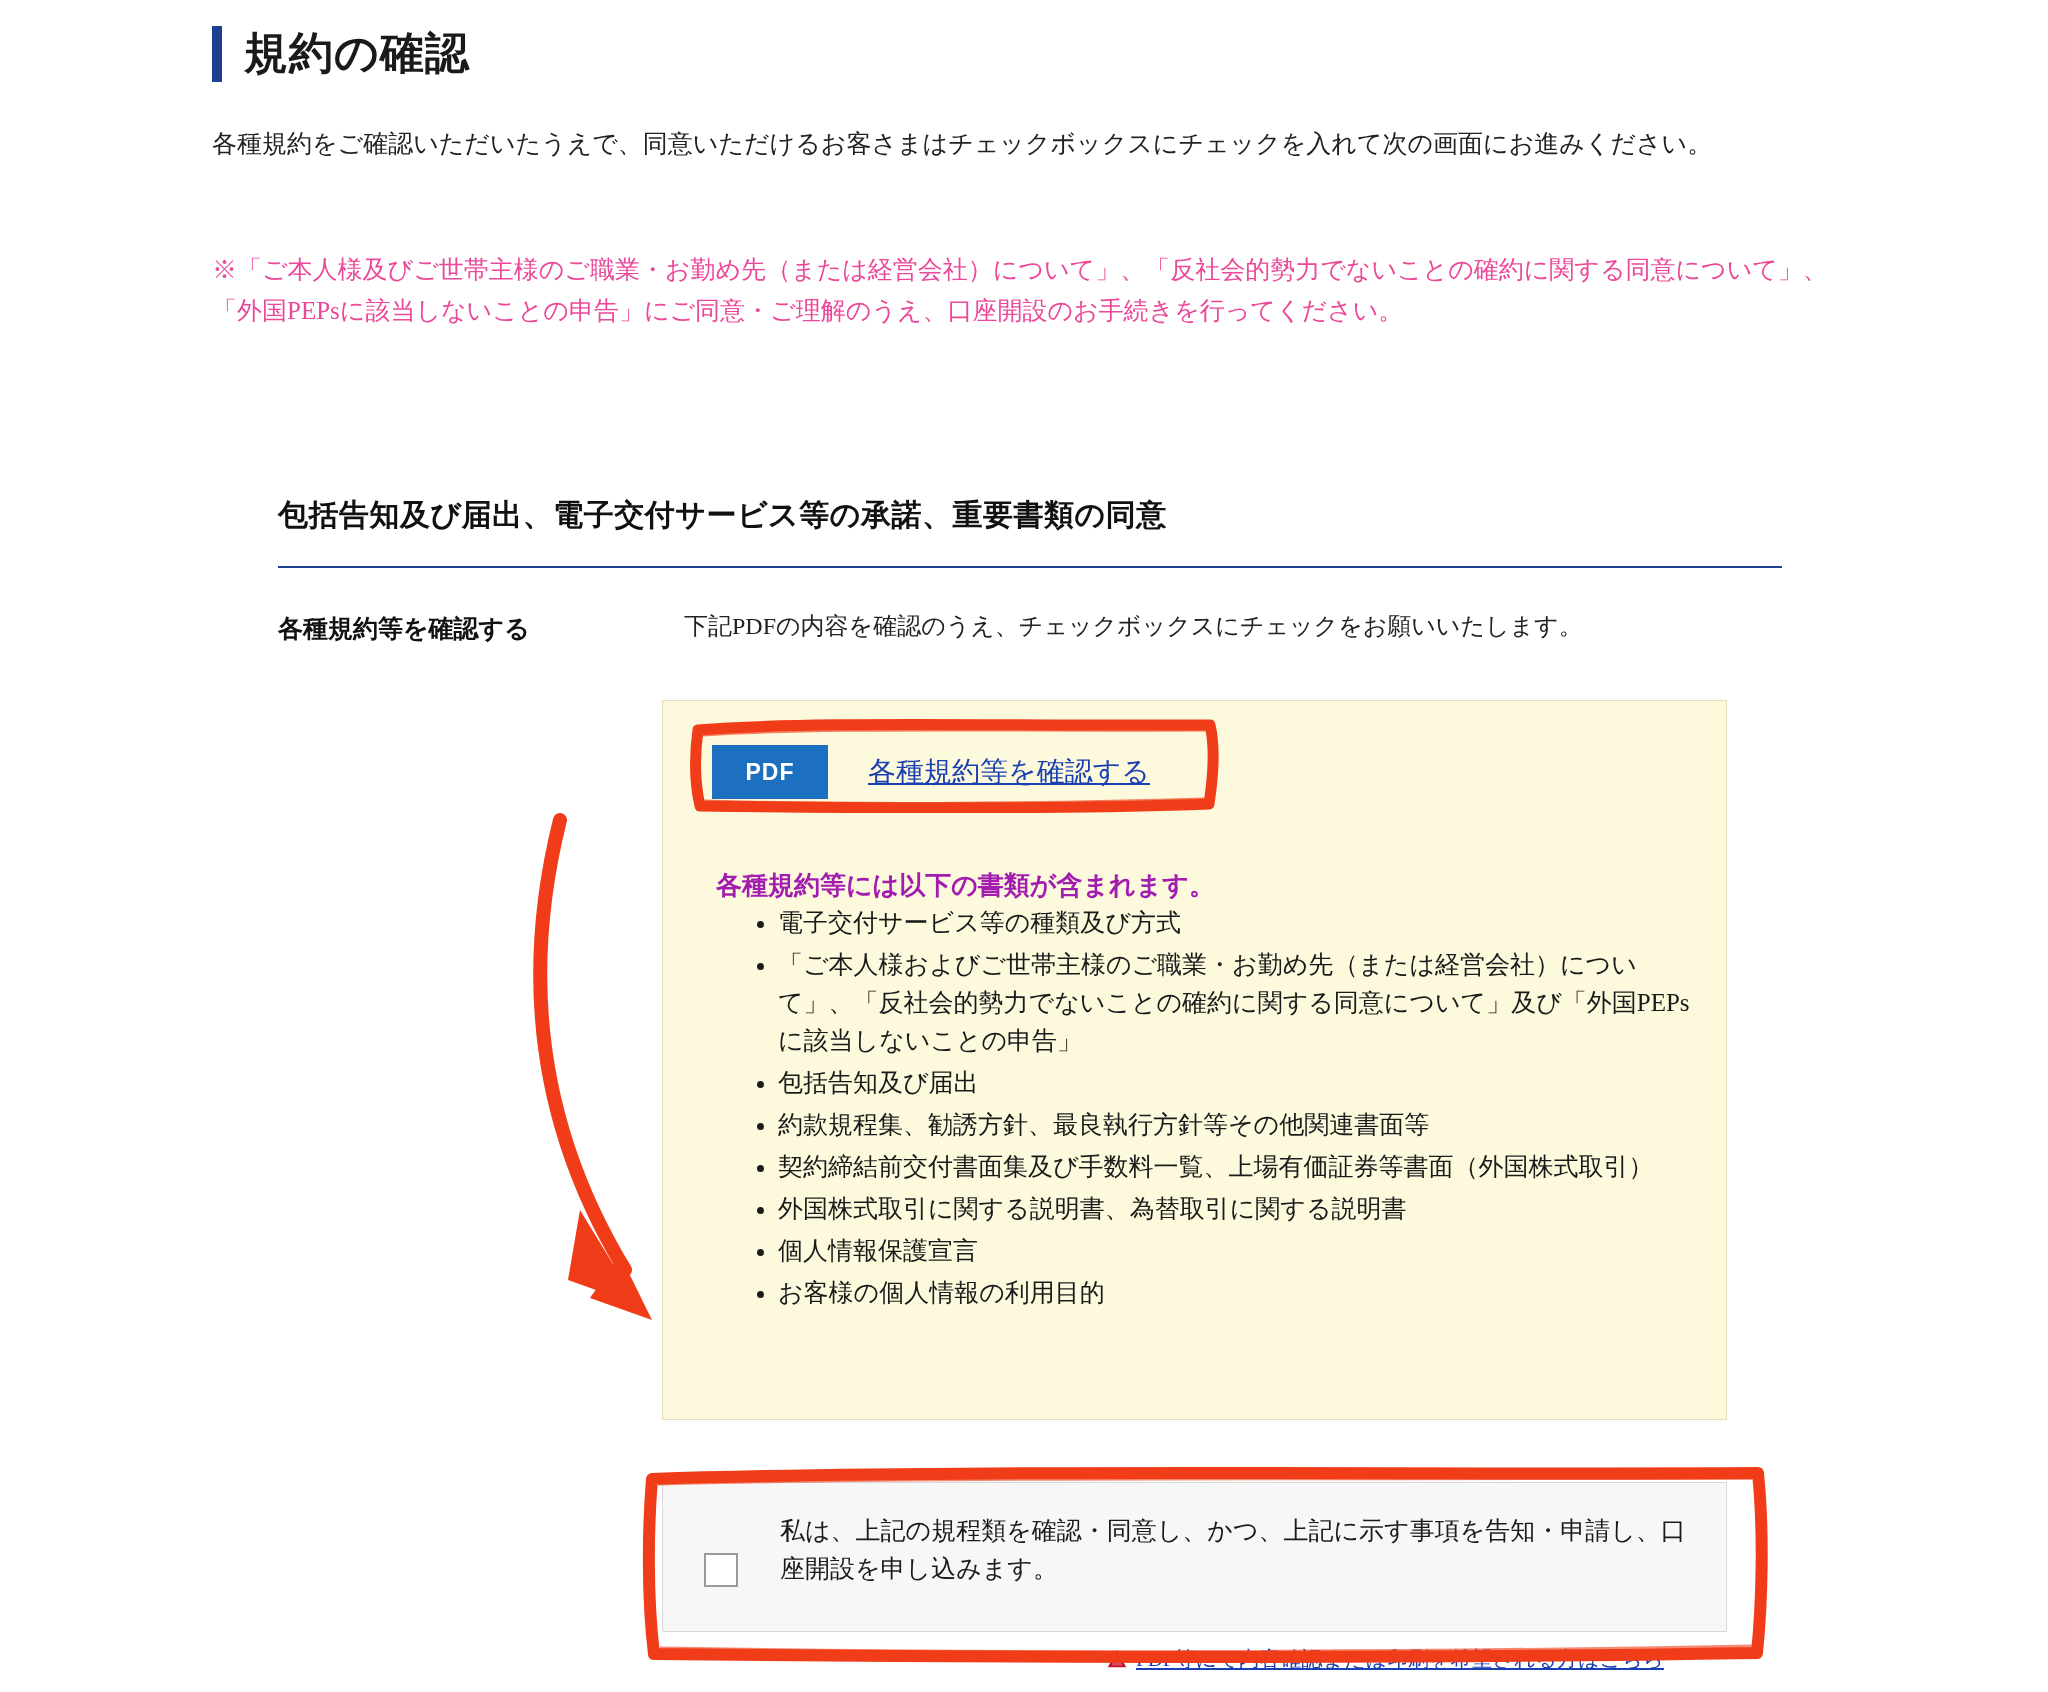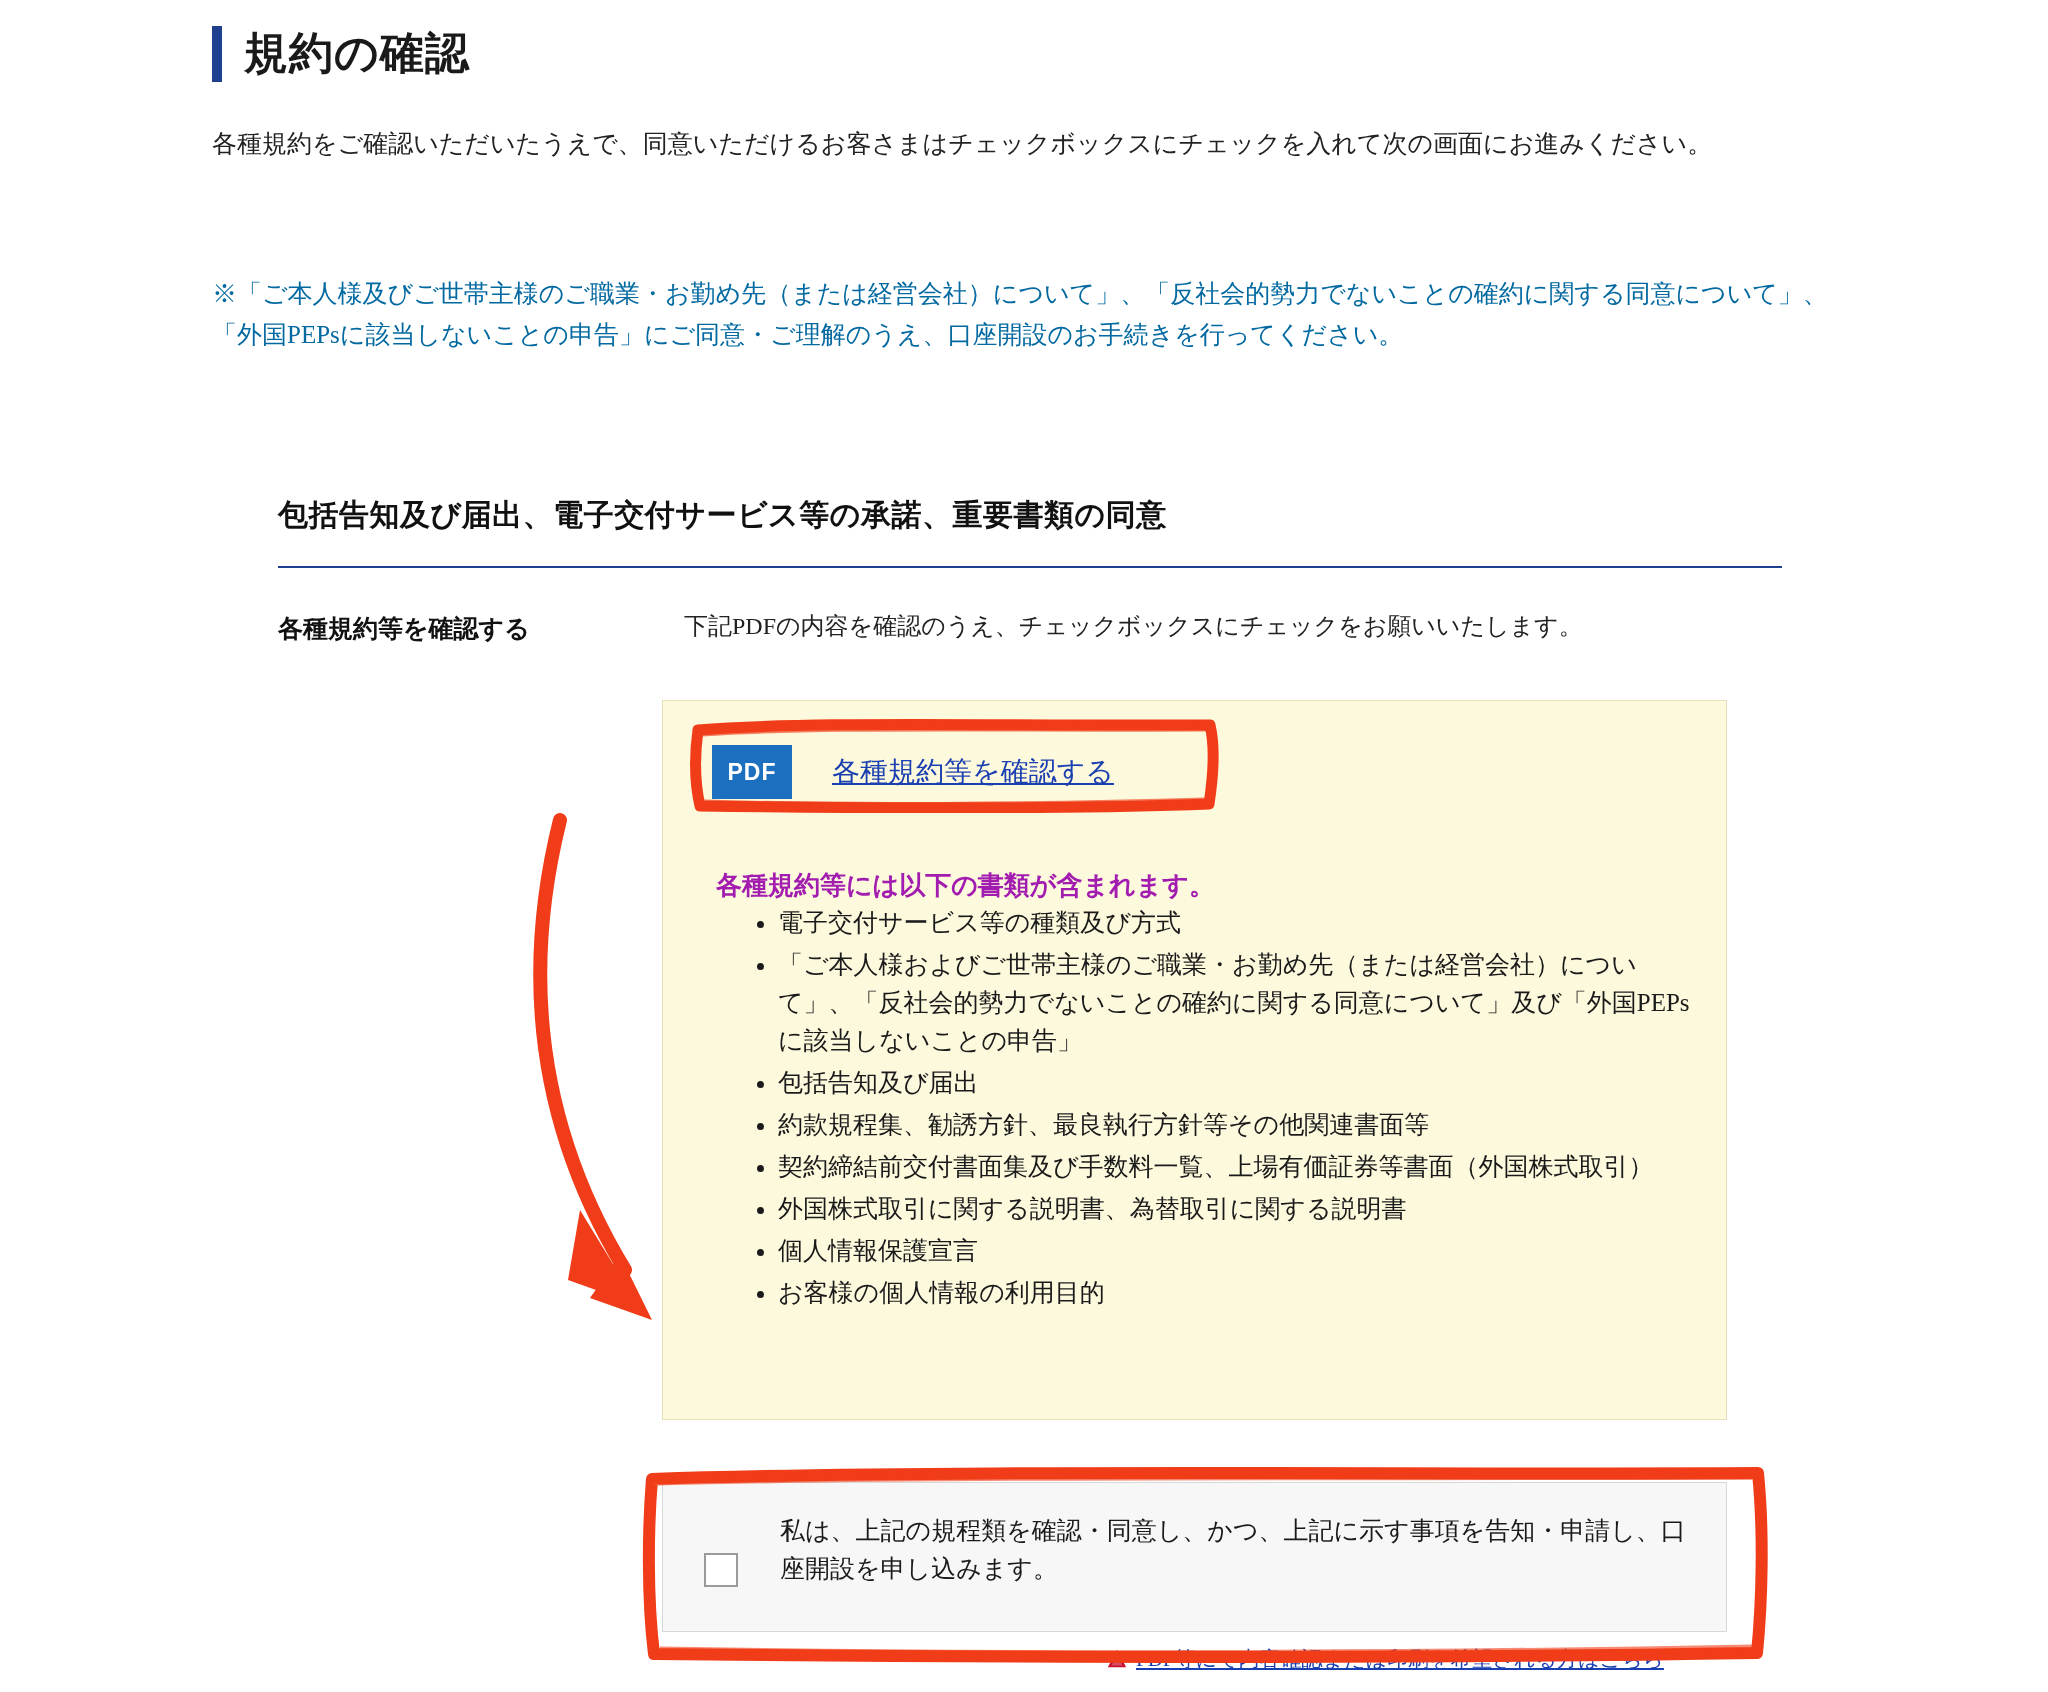--- a/index.html
+++ b/index.html
@@ -53,22 +53,21 @@
     line-height: 1.62;
     color: #222222;
   }
   .note {
     position: absolute;
     left: 212px;
     top: 250px;
     width: 1660px;
     font-size: 25px;
     line-height: 1.62;
-    color: #0369a1;
-    margin-top: 24px;
+    color: #ec4899;
   }
 
   
   .section-title {
     position: absolute;
     left: 278px;
     top: 495px;
     font-size: 30px;
     font-weight: bold;
     color: #111111;
@@ -111,21 +110,21 @@
     box-sizing: border-box;
   }
   .pdf-link-row {
     position: absolute;
     left: 712px;
     top: 745px;
     display: flex;
     align-items: center;
   }
   .pdf-badge {
-    width: 80px;
+    width: 116px;
     height: 54px;
     background: #1d6fc0;
     color: #ffffff;
     font-size: 23px;
     font-weight: bold;
     display: flex;
     align-items: center;
     justify-content: center;
     font-family: "Liberation Sans", sans-serif;
     letter-spacing: 1px;

